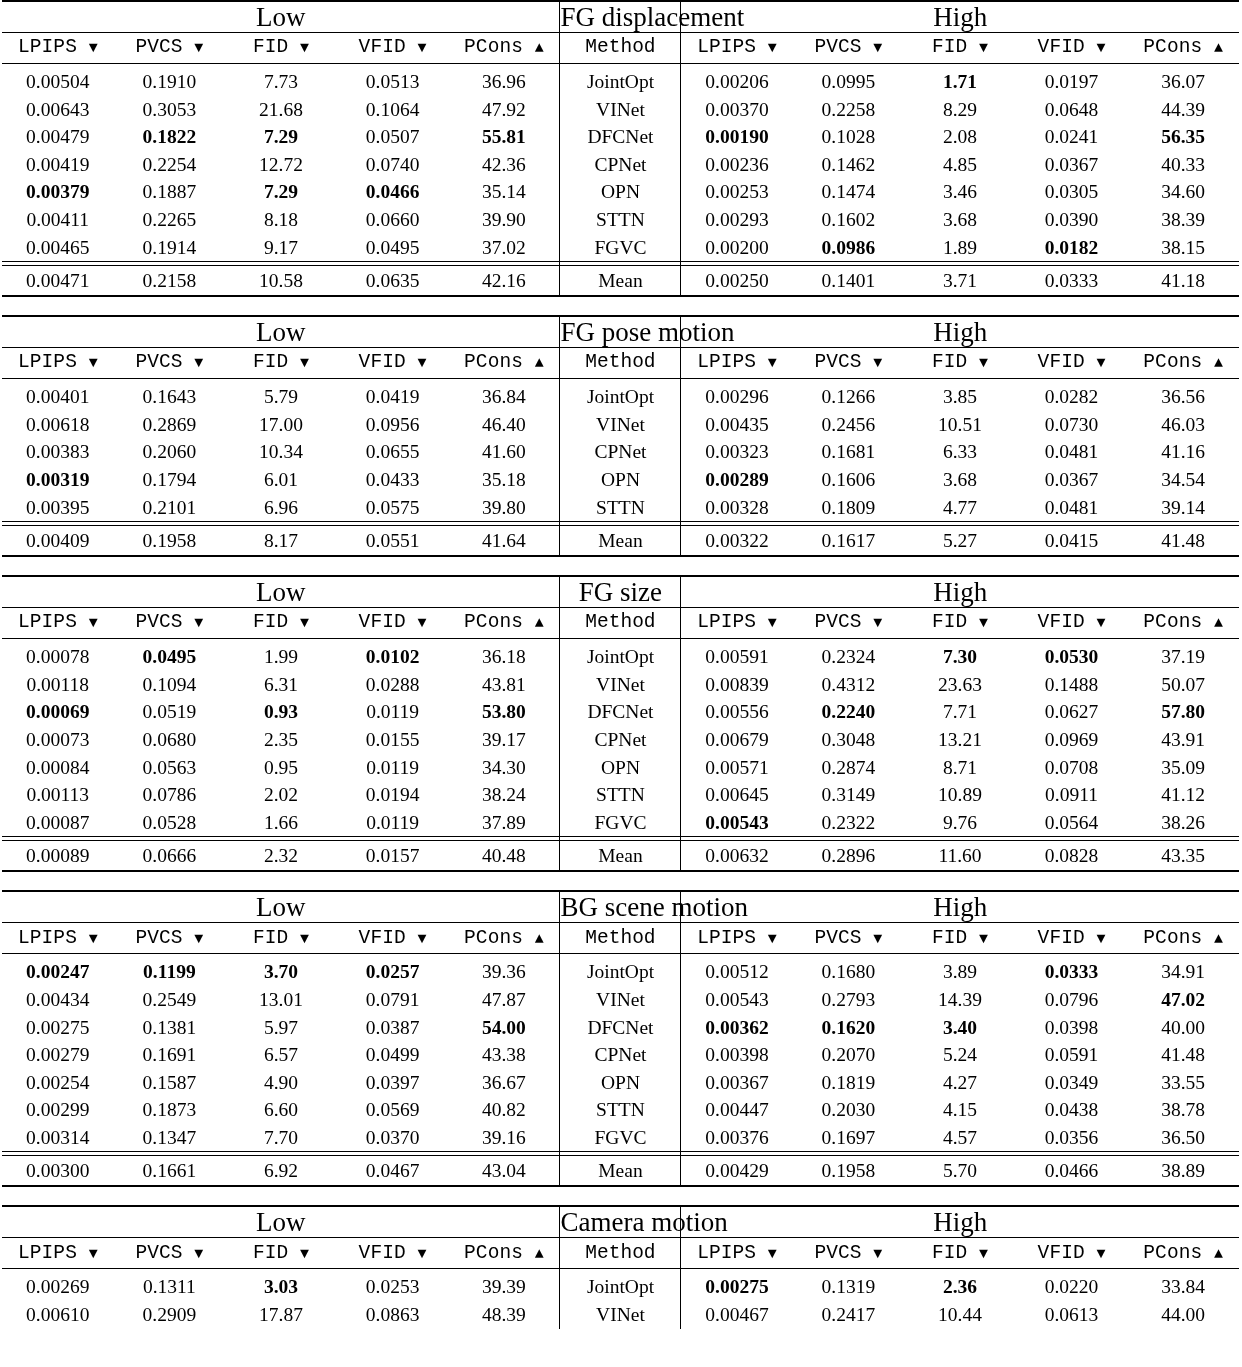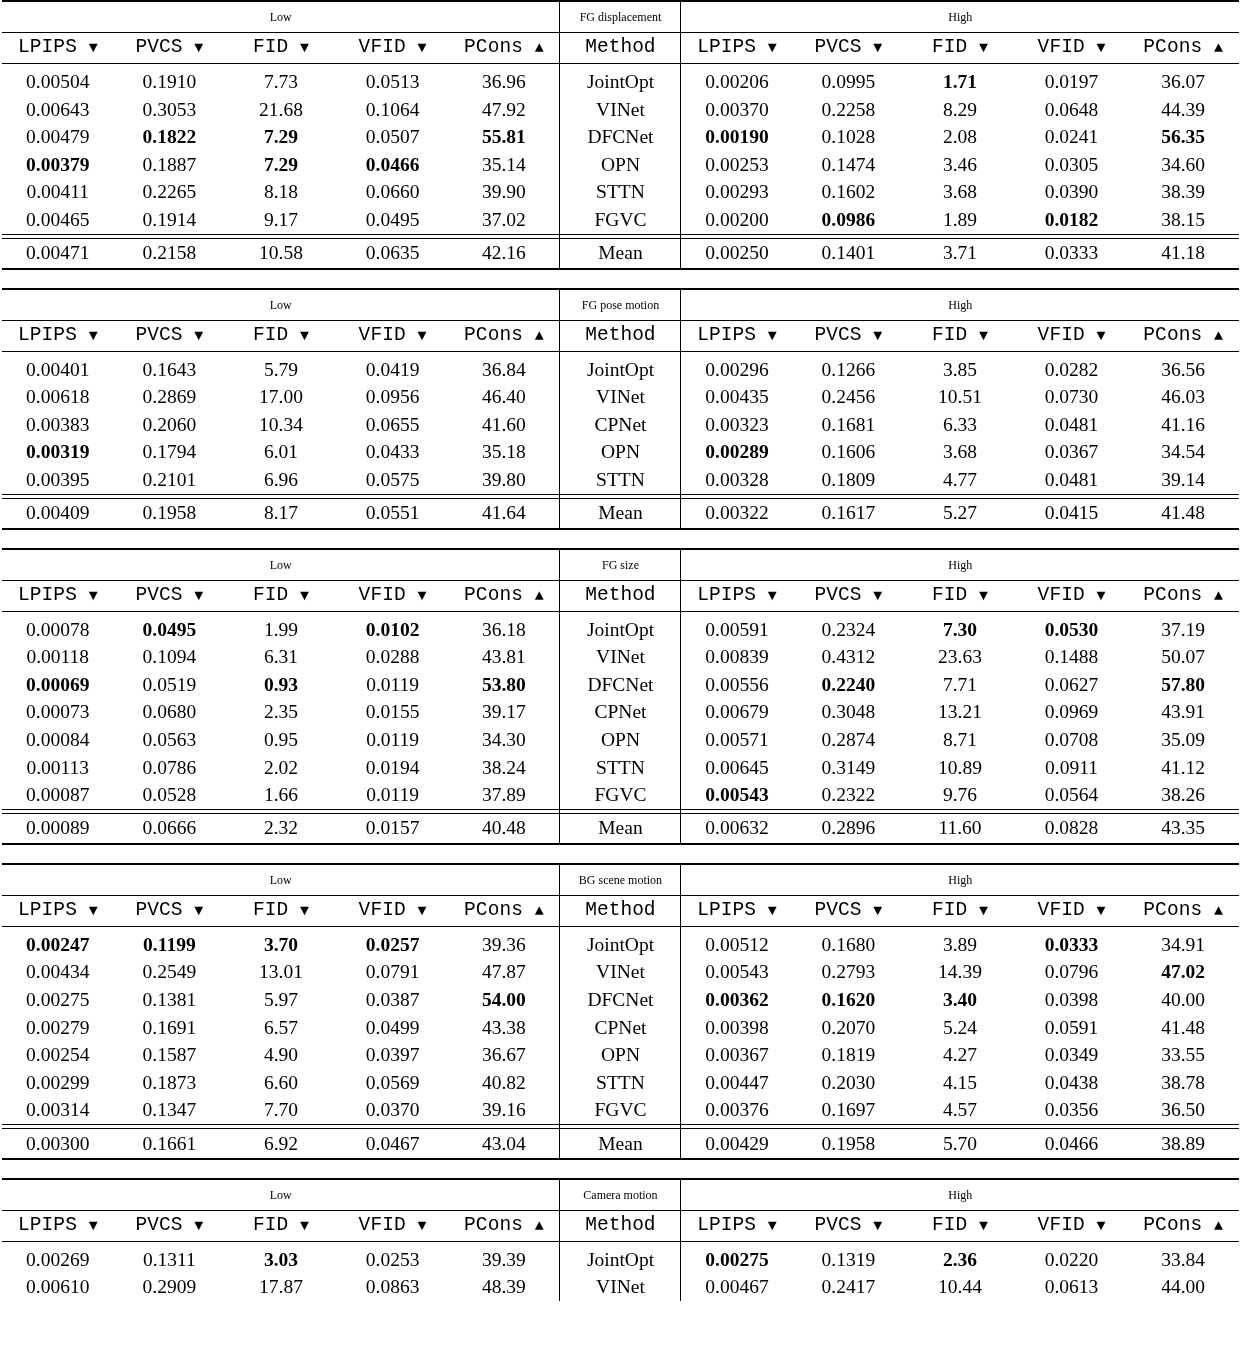--- a/index.html
+++ b/index.html
@@ -27,21 +27,21 @@
     vertical-align:middle;
     white-space:nowrap;
   }
 
   
   col.c-met{width:121px;}
   col.c-num{width:111.6px;}
 
   
   .rule-top td{border-top:2.6px solid #000;}
-  .titlerow td{height:30px;font-size:12px;border-bottom:1.4px solid #000;}
+  .titlerow td{height:30px;font-size:27px;border-bottom:1.4px solid #000;}
   .headrow td{height:30px;font-size:19.5px;border-bottom:1.4px solid #000;font-family:Liberation Mono, monospace;}
   .datarow td{height:27.6px;}
   .datarow.first td{padding-top:1px;}
   .meanrow td{height:29px;border-top:1.4px solid #000;}
   .rule-bottom td{border-top:2.6px solid #000;height:0;}
 
   
   .vl{border-left:1.4px solid #000;}
   .vr{border-right:1.4px solid #000;}
 
@@ -152,20 +152,33 @@
             <td class="">0.0507</td>
             <td class="b">55.81</td>
             <td class="vl vr">DFCNet</td>
             <td class="b">0.00190</td>
             <td class="">0.1028</td>
             <td class="">2.08</td>
             <td class="">0.0241</td>
             <td class="b">56.35</td>
           </tr>
           <tr class="datarow">
+            <td class="">0.00419</td>
+            <td class="">0.2254</td>
+            <td class="">12.72</td>
+            <td class="">0.0740</td>
+            <td class="">42.36</td>
+            <td class="vl vr">CPNet</td>
+            <td class="">0.00236</td>
+            <td class="">0.1462</td>
+            <td class="">4.85</td>
+            <td class="">0.0367</td>
+            <td class="">40.33</td>
+          </tr>
+          <tr class="datarow">
             <td class="b">0.00379</td>
             <td class="">0.1887</td>
             <td class="b">7.29</td>
             <td class="b">0.0466</td>
             <td class="">35.14</td>
             <td class="vl vr">OPN</td>
             <td class="">0.00253</td>
             <td class="">0.1474</td>
             <td class="">3.46</td>
             <td class="">0.0305</td>

